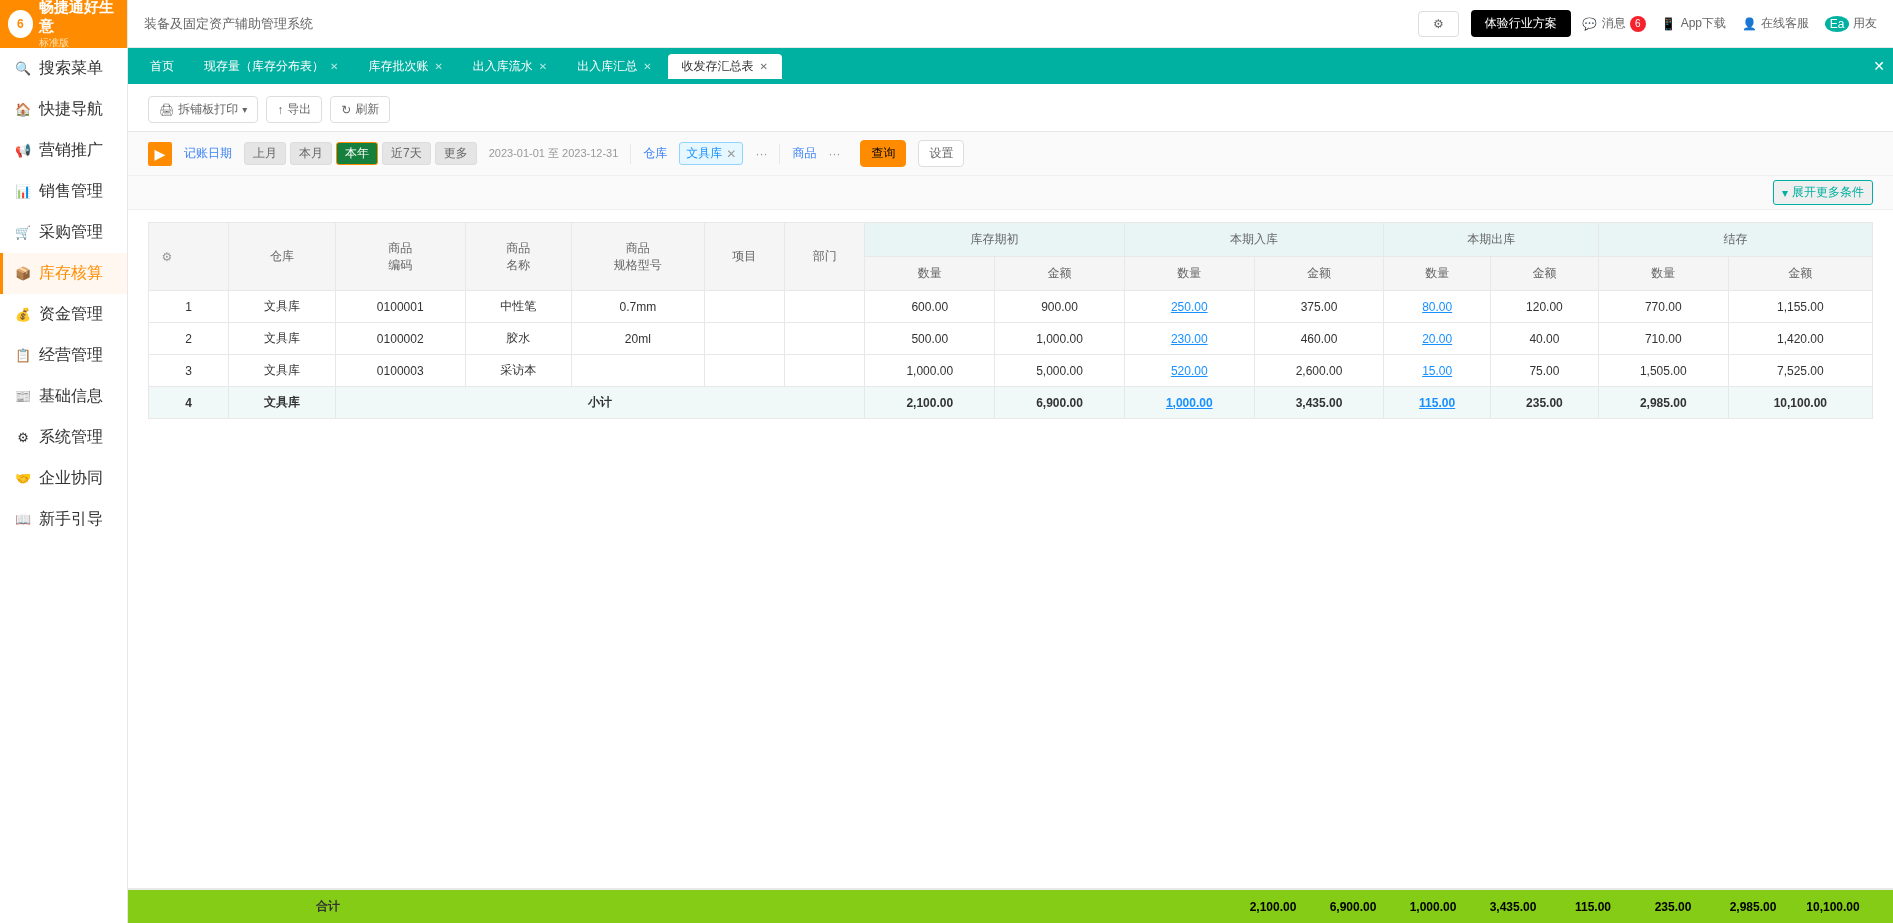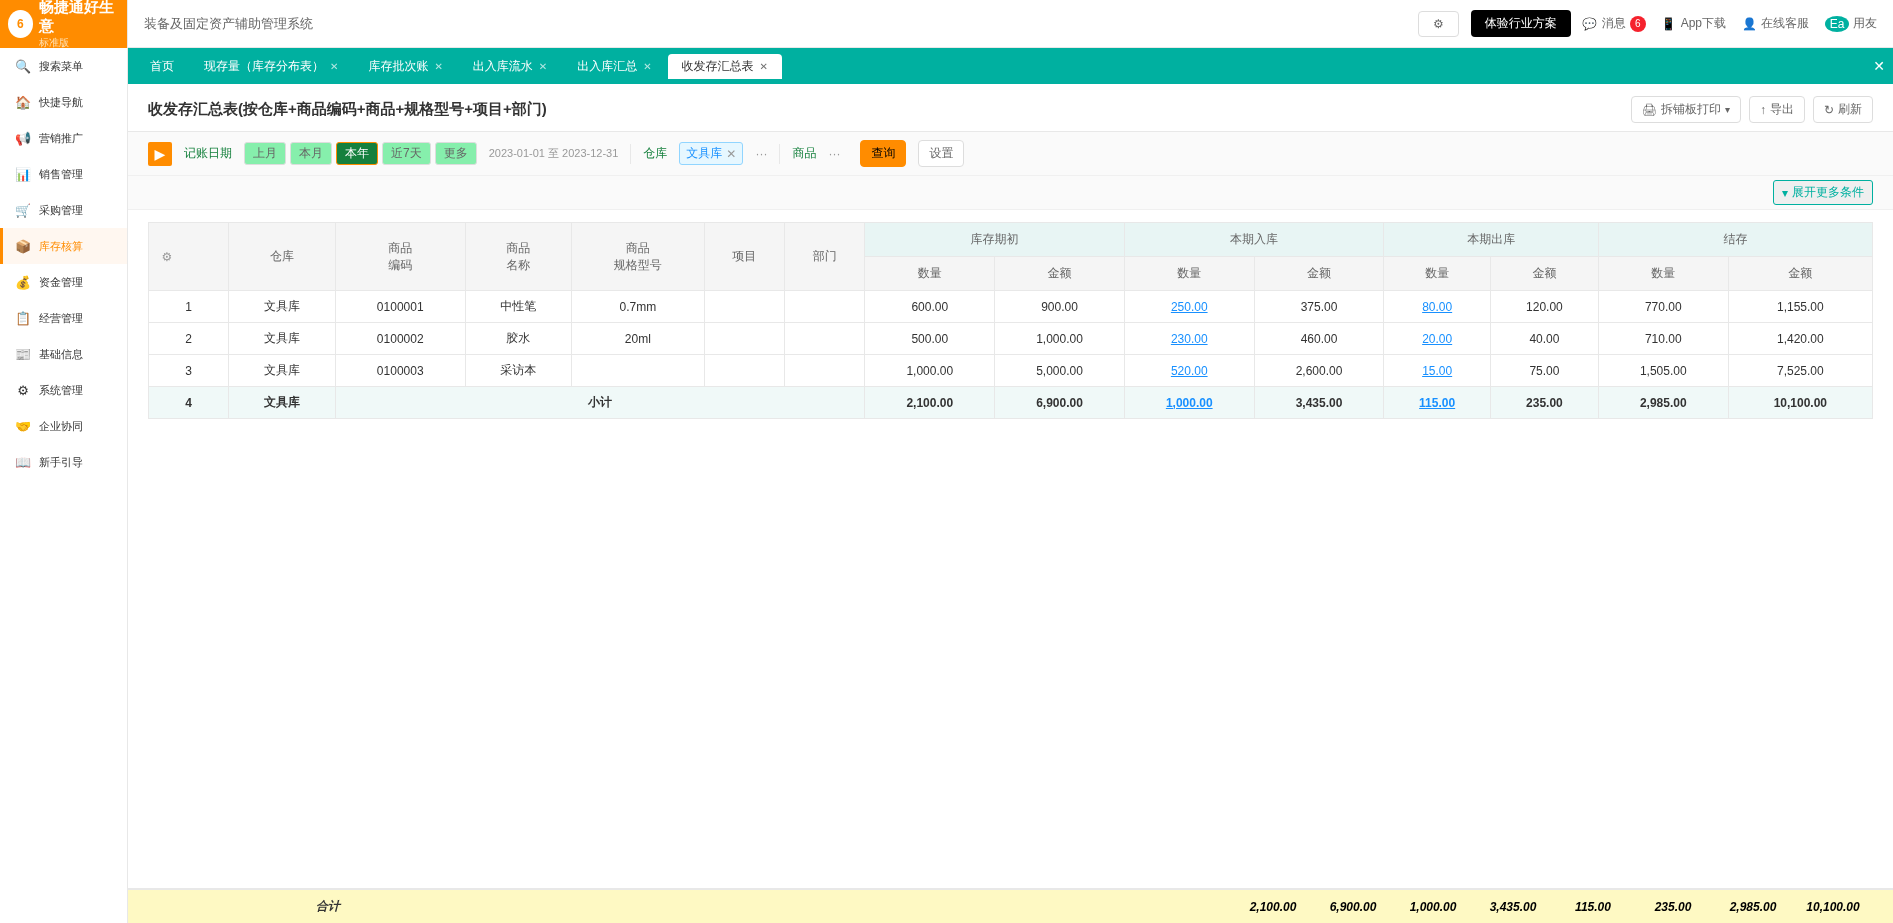--- a/index.html
+++ b/index.html
@@ -5,21 +5,21 @@
     * { box-sizing: border-box; margin: 0; padding: 0; font-family: 'Microsoft YaHei', Arial, sans-serif; font-size: 12px; }
     body { background: #f5f5f5; display: flex; height: 923px; overflow: hidden; }
 
     
     .sidebar { width: 128px; background: #fff; display: flex; flex-direction: column; border-right: 1px solid #e8e8e8; height: 100%; }
     .sidebar-logo { background: #ff8c00; padding: 8px; display: flex; align-items: center; gap: 6px; height: 48px; }
     .sidebar-logo-icon { width: 28px; height: 28px; background: #fff; border-radius: 50%; display: flex; align-items: center; justify-content: center; color: #ff8c00; font-weight: bold; font-size: 14px; }
     .sidebar-item { display: flex; align-items: center; gap: 8px; padding: 10px 12px; color: #333; cursor: pointer; border-left: 3px solid transparent; }
     .sidebar-item.active { background: #fff7f0; color: #ff8c00; border-left-color: #ff8c00; }
     .sidebar-item-icon { width: 16px; height: 16px; display: flex; align-items: center; justify-content: center; font-size: 13px; }
-    .sidebar-item-label { font-size: 11px; }
+    .sidebar-item-label { font-size: 16px; }
 
     
     .main { flex: 1; display: flex; flex-direction: column; height: 100%; overflow: hidden; }
 
     
     .top-header { height: 48px; background: #fff; border-bottom: 1px solid #e8e8e8; display: flex; align-items: center; padding: 0 16px; gap: 12px; }
     .header-btn { padding: 5px 14px; border: none; border-radius: 4px; cursor: pointer; font-size: 12px; }
     .header-btn-primary { background: #000000; color: #fff; }
     .header-btn-settings { background: none; border: 1px solid #ddd; color: #666; display: flex; align-items: center; gap: 4px; }
     .header-right { display: flex; align-items: center; gap: 16px; color: #666; }
@@ -38,43 +38,43 @@
     
     .page-header { padding: 12px 20px 8px; border-bottom: 1px solid #e8e8e8; display: flex; align-items: center; justify-content: space-between; }
     .page-title { font-size: 15px; font-weight: bold; color: #333; }
     .page-actions { display: flex; gap: 8px; align-items: center; }
     .page-action-btn { padding: 4px 10px; border: 1px solid #ddd; border-radius: 4px; background: #fff; color: #666; cursor: pointer; font-size: 12px; display: flex; align-items: center; gap: 4px; }
     .page-action-btn.primary { background: #ff8c00; color: #fff; border-color: #ff8c00; }
 
     
     .filter-bar { padding: 8px 20px; border-bottom: 1px solid #f0f0f0; display: flex; align-items: center; gap: 12px; background: #fafafa; }
     .filter-toggle { width: 24px; height: 24px; background: #ff8c00; color: #fff; border: none; cursor: pointer; border-radius: 2px; display: flex; align-items: center; justify-content: center; font-size: 14px; }
-    .filter-label { color: #15803d; font-size: 12px; white-space: nowrap; }
+    .filter-label { color: #3b82f6; font-size: 12px; white-space: nowrap; }
     .date-quick { display: flex; gap: 4px; align-items: center; }
-    .date-btn { padding: 2px 8px; border: 1px solid #ddd; border-radius: 3px; background: #86efac; color: #666; cursor: pointer; font-size: 12px; }
+    .date-btn { padding: 2px 8px; border: 1px solid #ddd; border-radius: 3px; background: #e5e5e5; color: #666; cursor: pointer; font-size: 12px; }
     .date-btn.active { background: #15803d; color: #fff; border-color: #ff8c00; }
     .date-range { color: #999; font-size: 11px; }
     .filter-divider { width: 1px; height: 20px; background: #e8e8e8; }
     .filter-tag { background: #e6f7ff; border: 1px solid #91d5ff; border-radius: 3px; padding: 2px 6px; color: #1890ff; font-size: 12px; display: flex; align-items: center; gap: 4px; }
     .filter-tag-close { cursor: pointer; color: #999; }
     .filter-ellipsis { color: #999; cursor: pointer; }
     .expand-btn { margin-left: auto; color: #00b0a0; cursor: pointer; font-size: 12px; display: flex; align-items: center; gap: 4px; border: 1px solid #00b0a0; padding: 3px 8px; border-radius: 3px; }
 
     
     .table-container { padding: 12px 20px; }
     table { width: 100%; border-collapse: collapse; }
     thead th { background: #f5f5f5; padding: 8px 6px; text-align: center; color: #666; font-weight: normal; border: 1px solid #e8e8e8; font-size: 12px; white-space: nowrap; }
     thead th.group-header { background: #e8f5f4; }
     tbody td { padding: 7px 6px; text-align: center; border: 1px solid #e8e8e8; color: #333; font-size: 12px; }
     tbody tr.subtotal td { background: #f0f9f8; font-weight: bold; }
     .link-text { color: #1890ff; text-decoration: underline; cursor: pointer; }
     .settings-icon { width: 24px; height: 24px; display: flex; align-items: center; justify-content: center; cursor: pointer; color: #999; }
 
     
-    .table-footer { background: #fef9c3; border-top: 2px solid #e8e8e8; padding: 8px 20px; display: flex; align-items: center; font-style: italic; }
+    .table-footer { background: #84cc16; border-top: 2px solid #e8e8e8; padding: 8px 20px; display: flex; align-items: center; }
 
     .dropdown-arrow { font-size: 10px; }
   </style>
 </head>
 <body>
 
 <div class="sidebar">
   <div class="sidebar-logo">
     <div class="sidebar-logo-icon">
         <span>6</span>
@@ -191,21 +191,20 @@
       <div class="tab active">
         <span>收发存汇总表</span>
         <span class="tab-close">✕</span>
       </div>
       <div style="margin-left:auto;color:#fff;cursor:pointer;font-size:14px;">✕</div>
   </div>
 
   <div class="page">
 
     <div class="page-header">
-      <span class="page-title">收发存汇总表(按仓库+商品编码+商品+规格型号+项目+部门)</span>
       <div class="page-actions">
         <button class="page-action-btn">
           <span>🖨</span>
           <span>拆铺板打印</span>
           <span class="dropdown-arrow">▾</span>
         </button>
         <button class="page-action-btn">
           <span>↑</span>
           <span>导出</span>
         </button>

